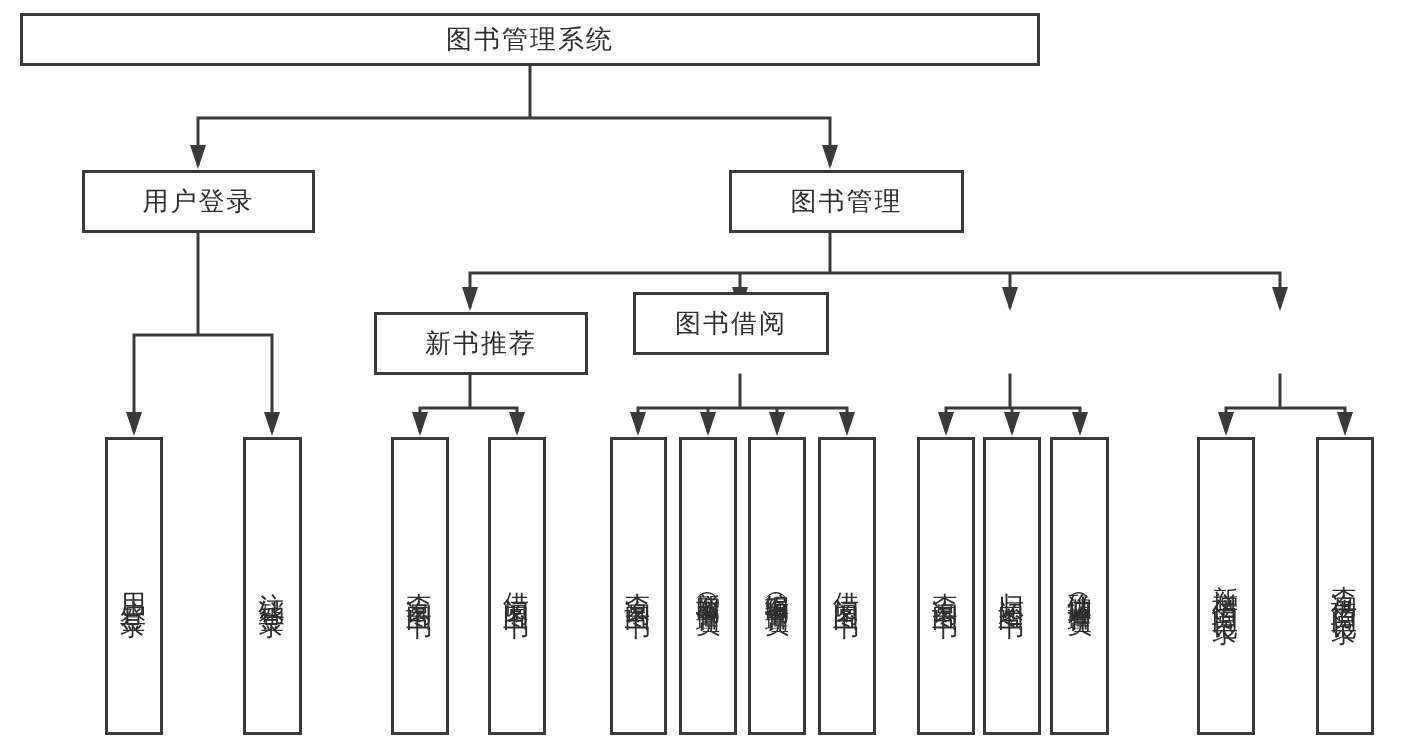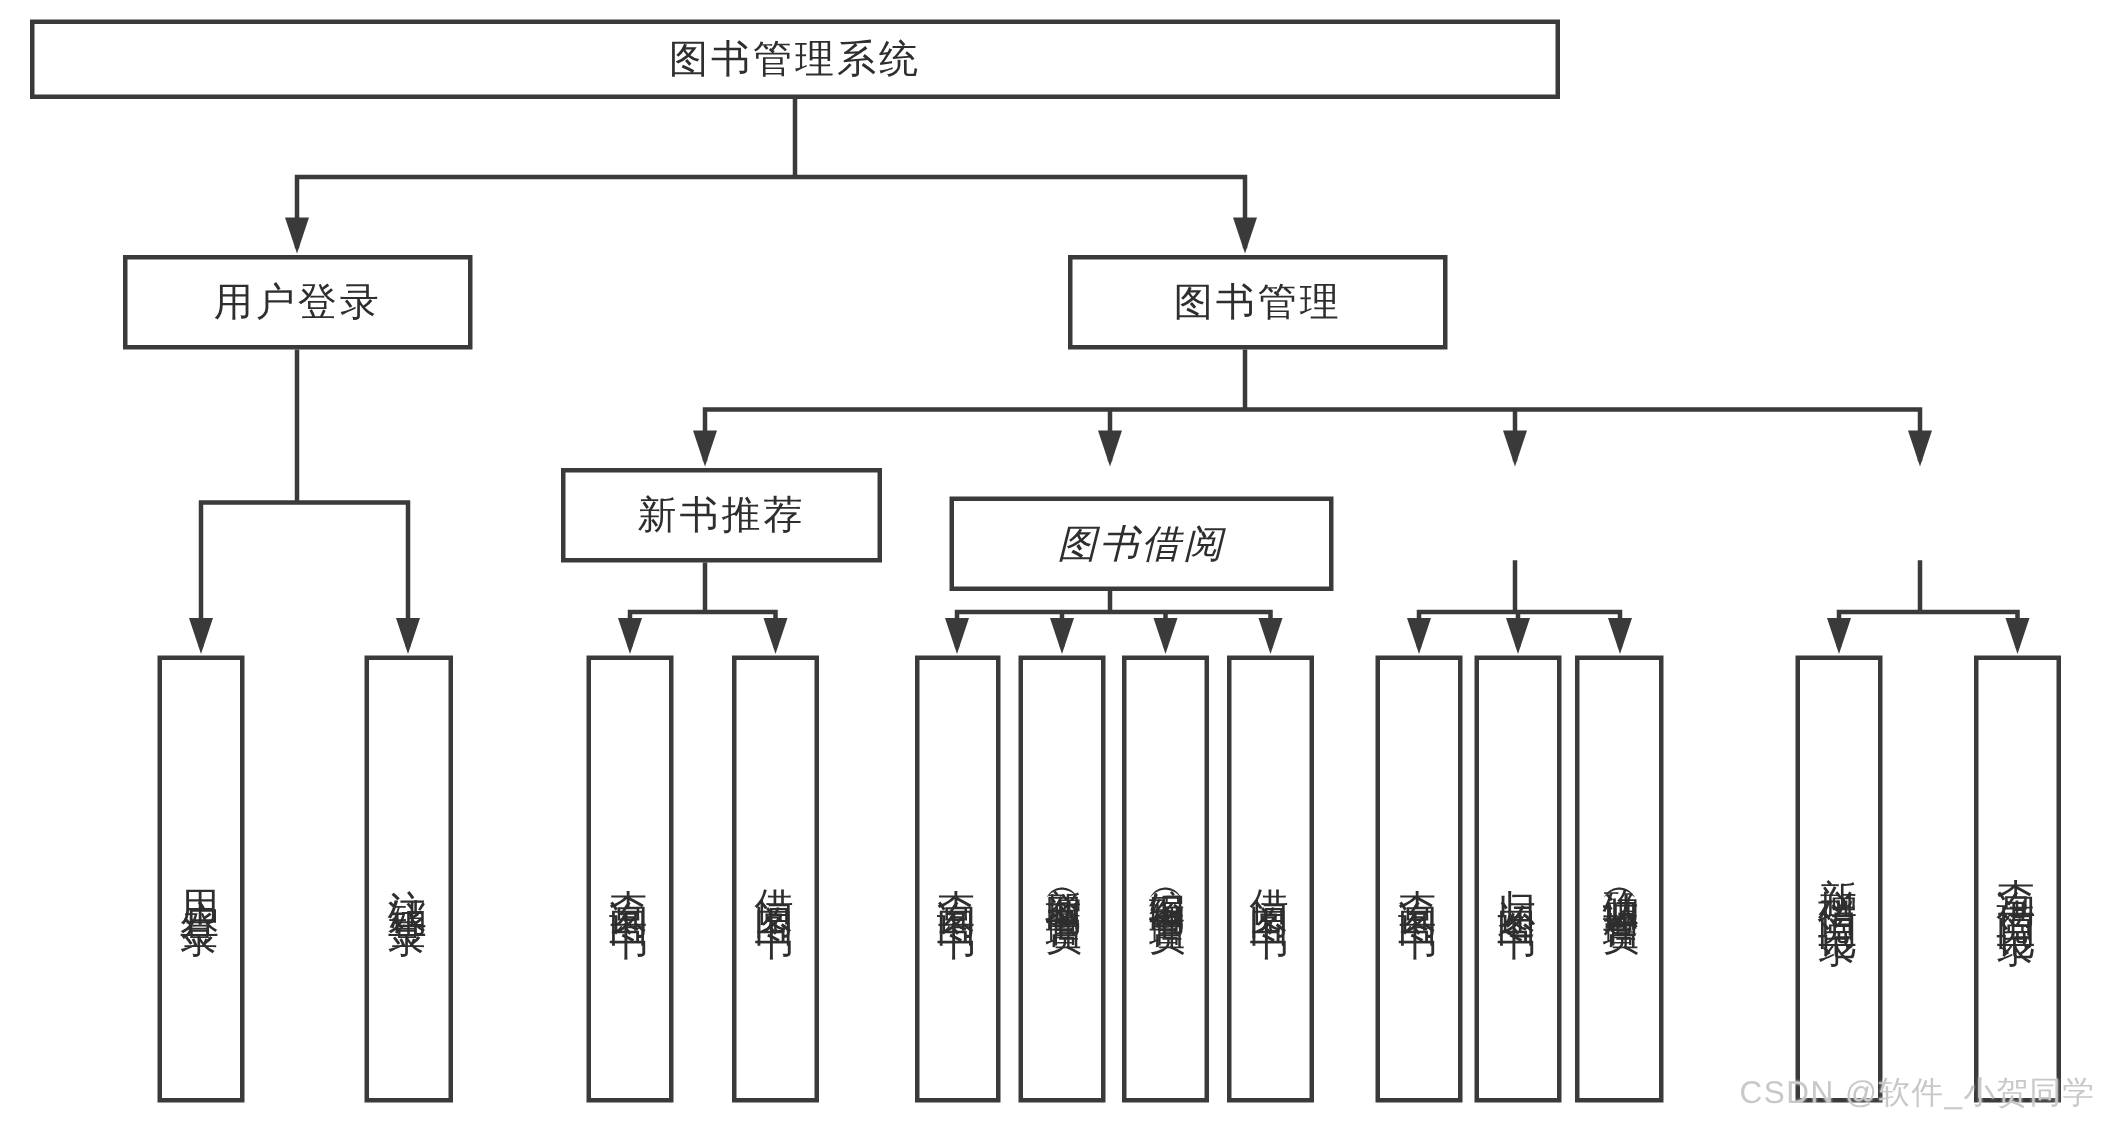--- a/index.html
+++ b/index.html
@@ -85,37 +85,36 @@
       <polygon class="ah" points="1004,412 1020,412 1012,436"></polygon>
       <polygon class="ah" points="1072,412 1088,412 1080,436"></polygon>
       <polygon class="ah" points="1218,412 1234,412 1226,436"></polygon>
       <polygon class="ah" points="1337,412 1353,412 1345,436"></polygon>
     </g>
   </svg>
 
   <div class="box" style="left:20px;top:13px;width:1020px;height:53px;">图书管理系统</div>
 
   <div class="box" style="left:82px;top:170px;width:233px;height:63px;">用户登录</div>
-  <div class="box" style="left:712px;top:170px;width:253px;height:63px;">图书管理</div>
+  <div class="box" style="left:729px;top:170px;width:235px;height:63px;">图书管理</div>
 
   <div class="box" style="left:374px;top:312px;width:214px;height:63px;">新书推荐</div>
-  <div class="box" style="left:633px;top:331px;width:256px;height:63px;font-style:italic;">图书借阅</div>
+  <div class="box" style="left:633px;top:292px;width:196px;height:63px;">图书借阅</div>
 
   <div class="box v" style="left:105px;top:437px;width:58px;height:298px;">用户登录</div>
   <div class="box v" style="left:243px;top:437px;width:59px;height:298px;">注销登录</div>
 
   <div class="box v" style="left:391px;top:437px;width:58px;height:298px;">查询图书</div>
   <div class="box v" style="left:488px;top:437px;width:58px;height:298px;">借阅图书</div>
 
   <div class="box v" style="left:610px;top:437px;width:57px;height:298px;">查询图书</div>
   <div class="box v tight" style="left:679px;top:437px;width:58px;height:298px;">新增图书（管理员）</div>
   <div class="box v tight" style="left:748px;top:437px;width:58px;height:298px;">编辑图书（管理员）</div>
   <div class="box v" style="left:818px;top:437px;width:58px;height:298px;">借阅图书</div>
 
   <div class="box v" style="left:917px;top:437px;width:58px;height:298px;">查询图书</div>
   <div class="box v" style="left:983px;top:437px;width:58px;height:298px;">归还图书</div>
   <div class="box v tight" style="left:1050px;top:437px;width:59px;height:298px;">确认归还（管理员）</div>
 
   <div class="box v" style="left:1197px;top:437px;width:58px;height:298px;">新增借阅记录</div>
   <div class="box v" style="left:1316px;top:437px;width:58px;height:298px;">查询借阅记录</div>
 
-  <div class="watermark">CSDN @软件_小贺同学</div>
 </div>
 
 </body></html>

